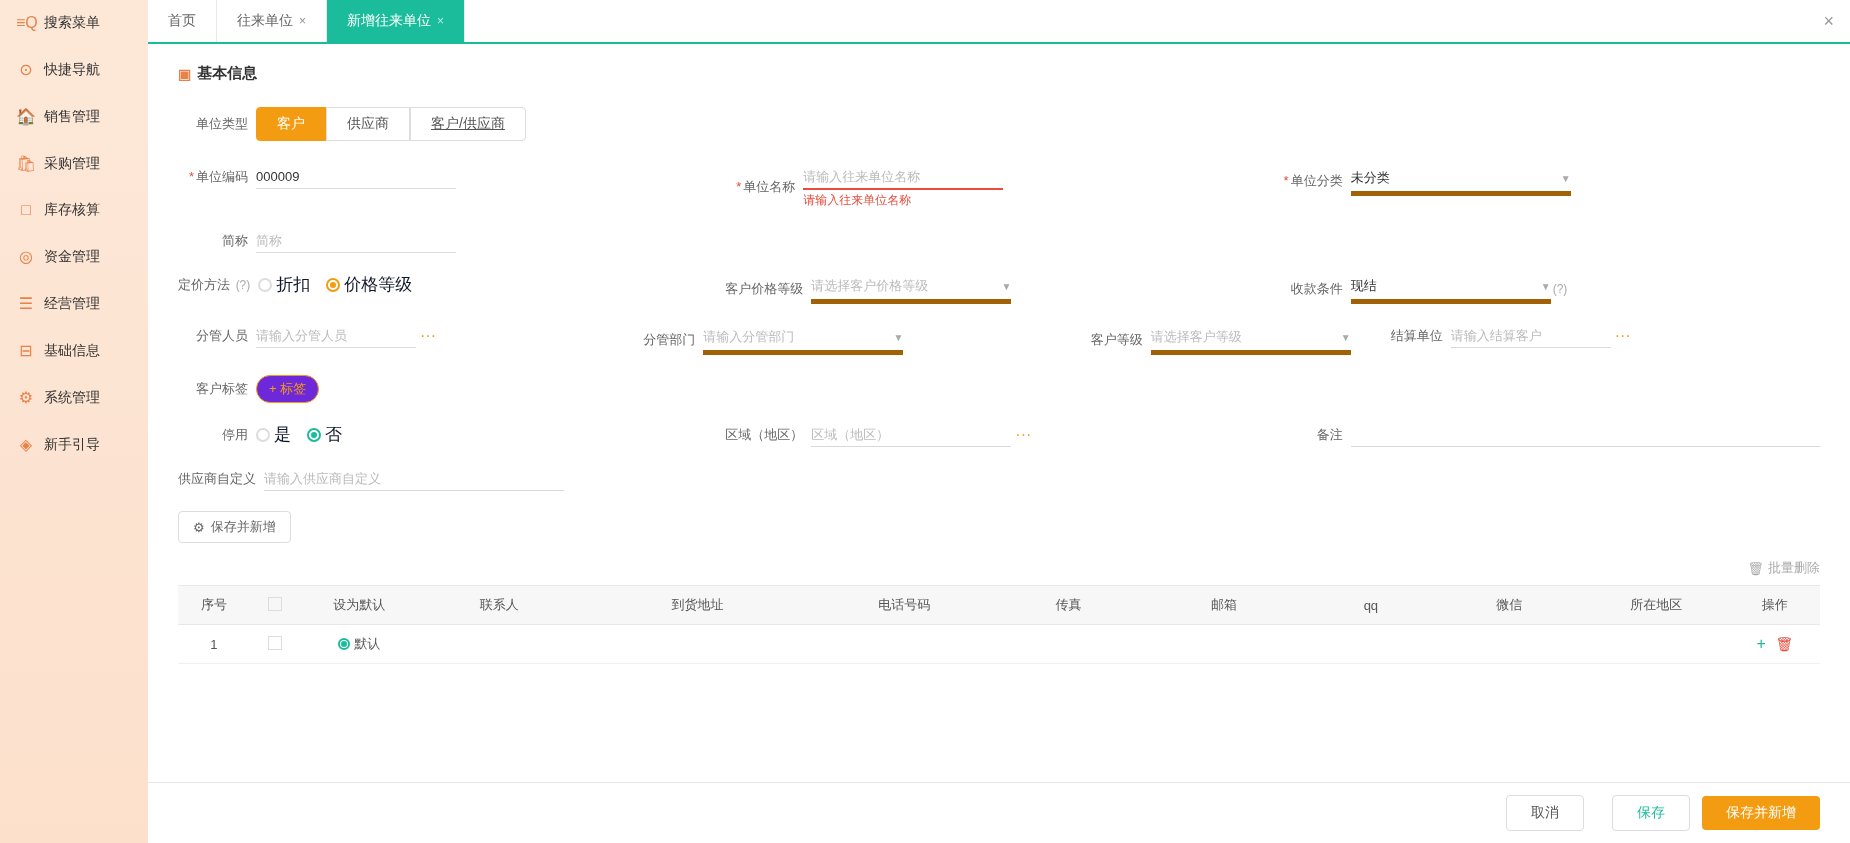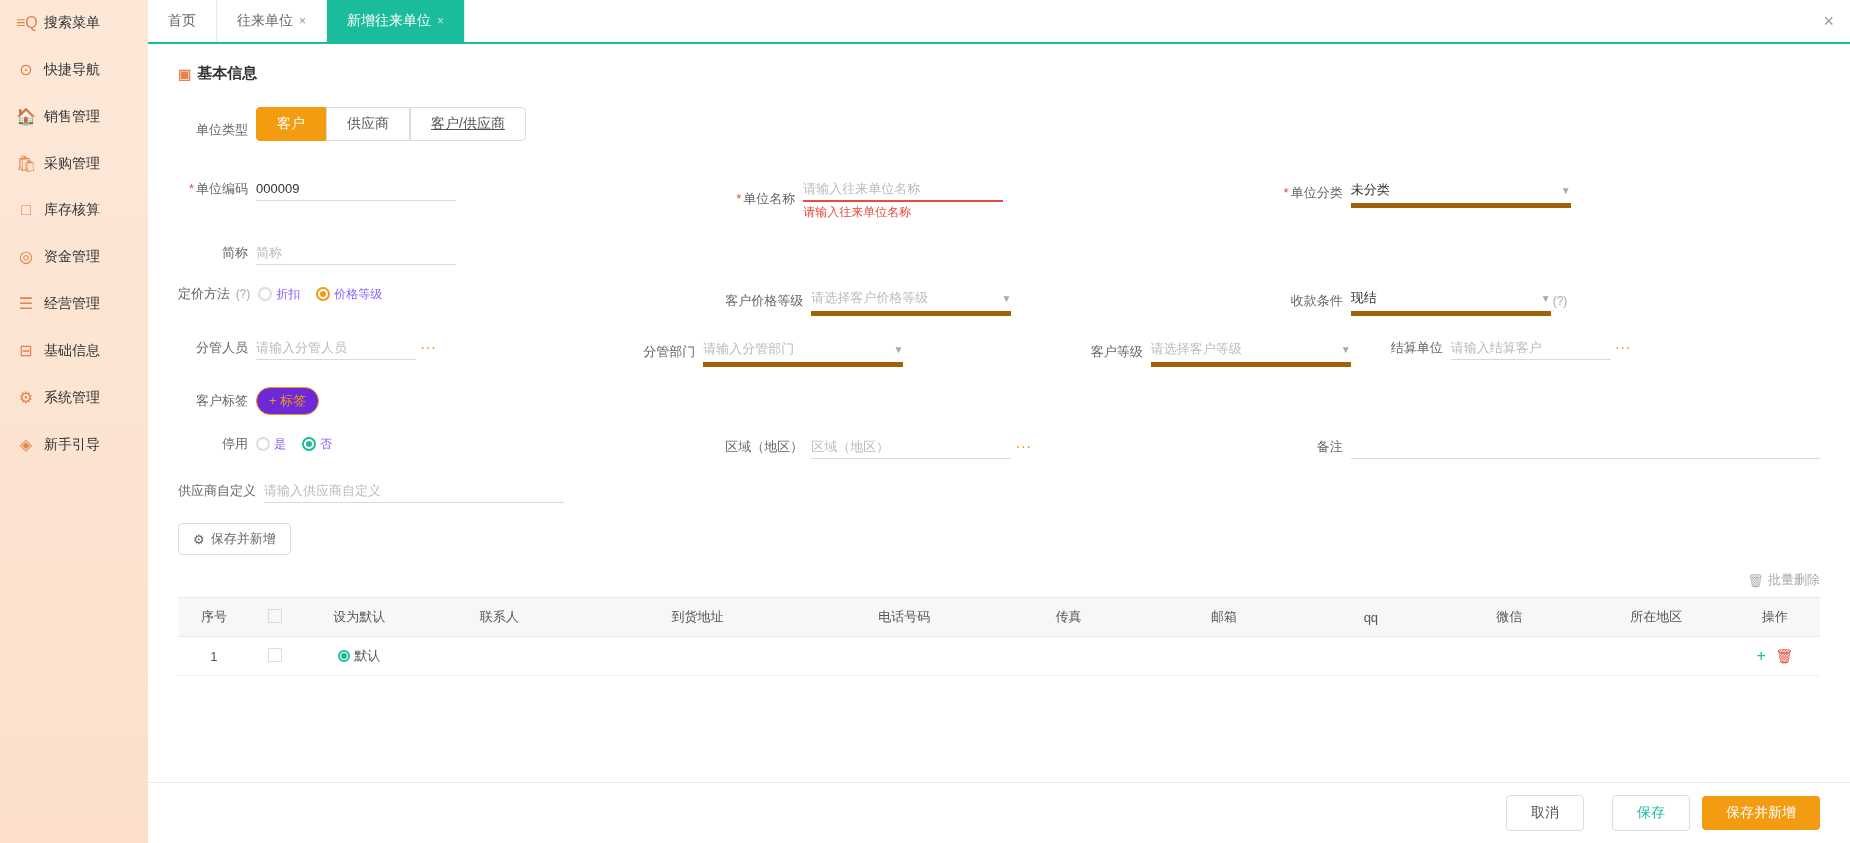--- a/index.html
+++ b/index.html
@@ -90,21 +90,21 @@
       align-items: center;
       gap: 6px;
       font-size: 15px;
       font-weight: bold;
       color: #333;
       margin-bottom: 24px;
     }
     .section-icon { color: #e8824a; font-size: 14px; }
 
     
-    .type-buttons { display: flex; gap: 0; margin-bottom: 12px; }
+    .type-buttons { display: flex; gap: 0; margin-bottom: 0; }
     .type-btn {
       padding: 7px 20px;
       border: 1px solid #ddd;
       background: #fff;
       cursor: pointer;
       font-size: 14px;
       color: #555;
     }
     .type-btn.active {
       background: #f39c12;
@@ -169,21 +169,21 @@
     .form-select-text {
       flex: 1;
       font-size: 13px;
       color: #bbb;
     }
     .form-select-text.has-value { color: #333; }
     .dropdown-arrow { color: #aaa; font-size: 10px; }
 
     
     .radio-group { display: flex; align-items: center; gap: 16px; }
-    .radio-item { display: flex; align-items: center; gap: 4px; cursor: pointer; font-size: 12px; color: #8b5cf6; justify-content: center; }
+    .radio-item { display: flex; align-items: center; gap: 4px; cursor: pointer; font-size: 17px; color: #0f172a; justify-content: center; }
     .radio-circle {
       width: 14px; height: 14px; border-radius: 50%;
       border: 2px solid #ddd;
       display: flex; align-items: center; justify-content: center;
     }
     .radio-circle.checked { border-color: #f39c12; }
     .radio-circle.checked::after {
       content: '';
       width: 6px; height: 6px; border-radius: 50%;
       background: #f39c12;

